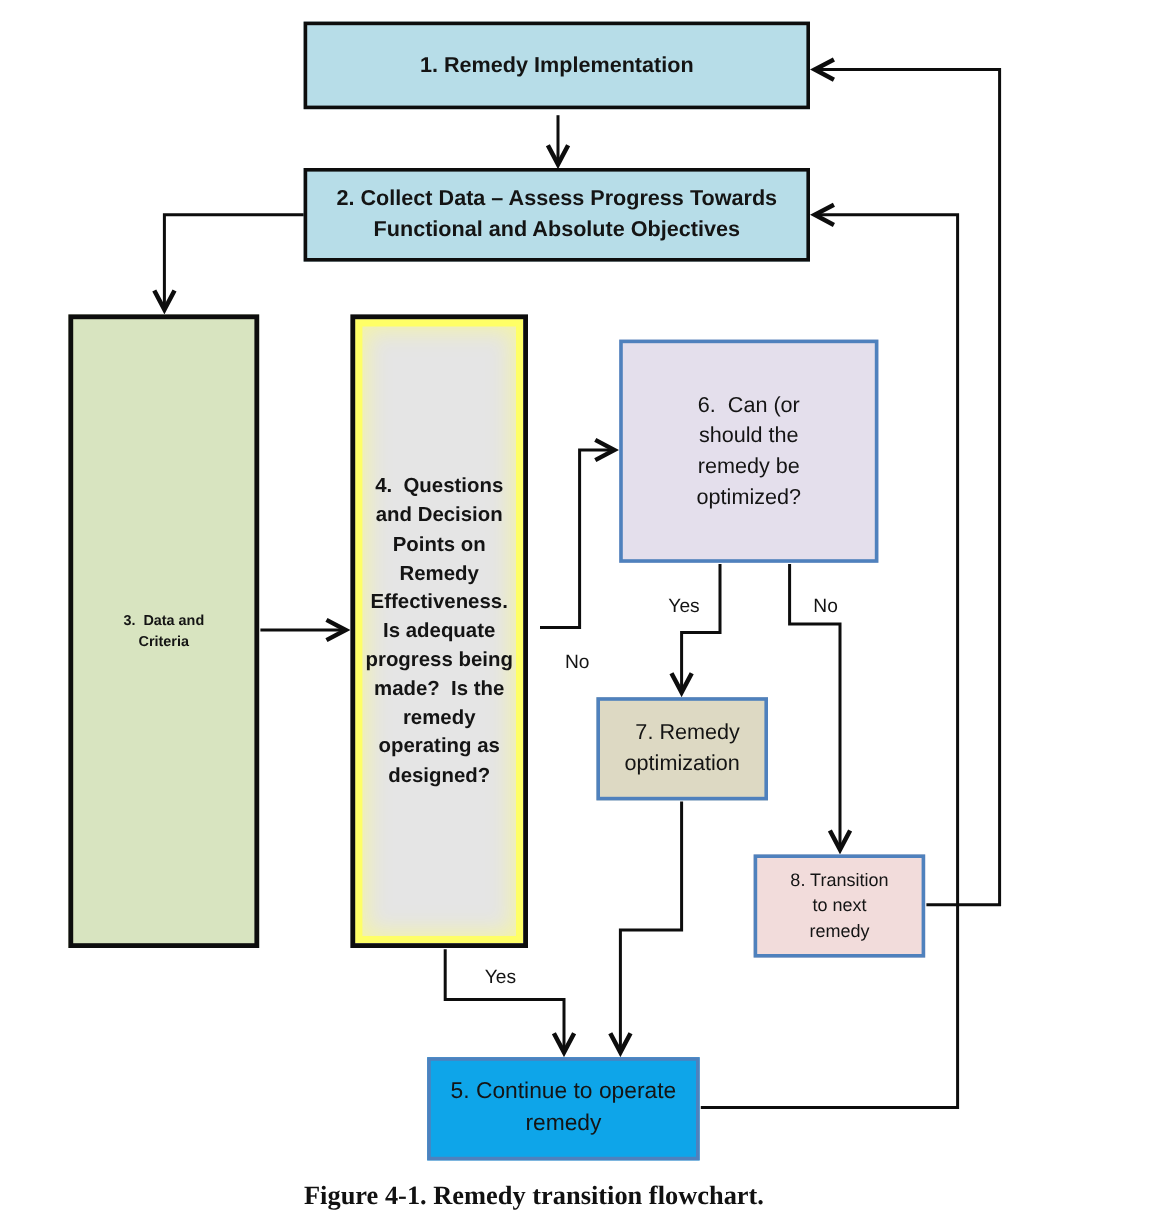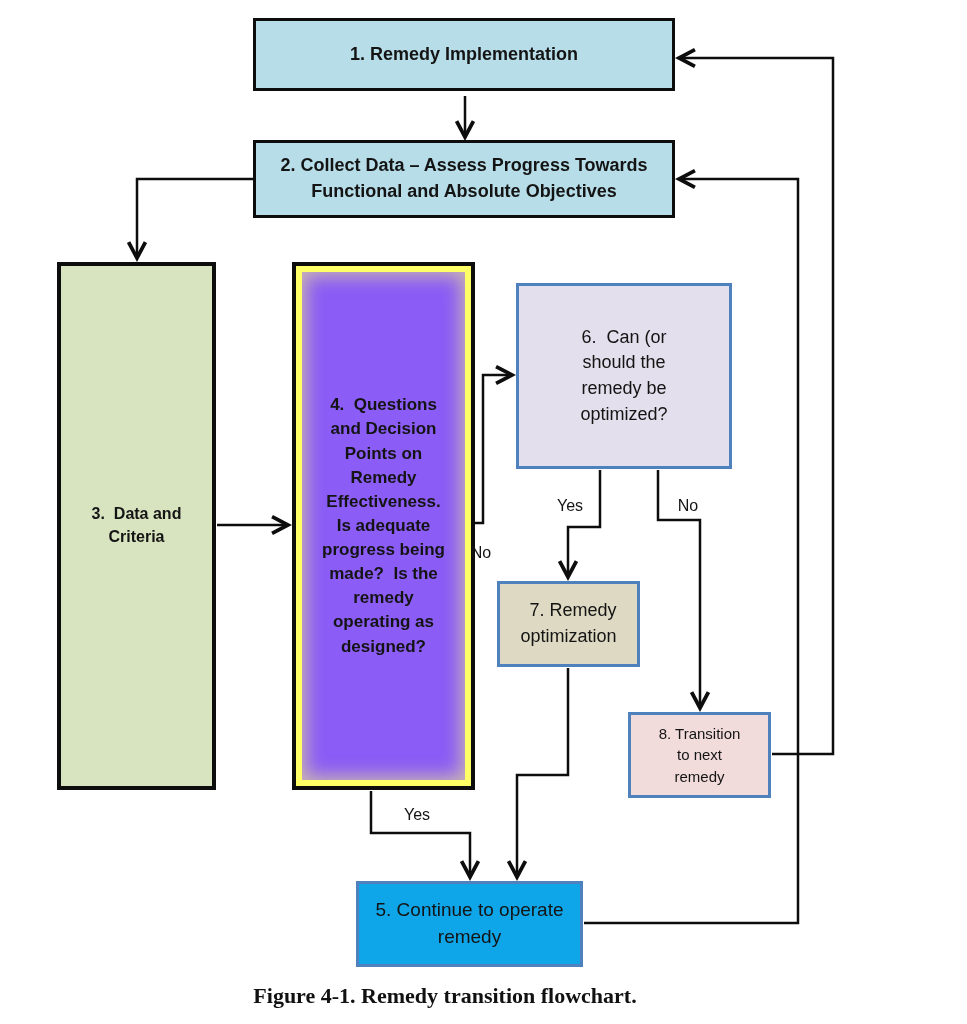--- a/index.html
+++ b/index.html
@@ -33,22 +33,22 @@
     white-space: pre-wrap;
     line-height: 1.42;
   }
   .black-border { border: 3px solid #0d0d0d; }
   .thick-black-border { border: 4px solid #0d0d0d; }
   .blue-border { border: 3px solid #4f81bd; }
   .bold-label { font-weight: 700; }
 
   #node-1 { left: 253px; top: 18px;  width: 422px; height: 73px;  background: #b7dde8; font-size: 18px; }
   #node-2 { left: 253px; top: 140px; width: 422px; height: 78px;  background: #b7dde8; font-size: 18px; }
-  #node-3 { left: 57px;  top: 262px; width: 159px; height: 528px; background: #d8e4c0; font-size: 16px; }
-  #node-4 { left: 292px; top: 262px; width: 183px; height: 528px; background: #8b5cf6; font-size: 17px;
+  #node-3 { left: 57px;  top: 262px; width: 159px; height: 528px; background: #d8e4c0; font-size: 12px; }
+  #node-4 { left: 292px; top: 262px; width: 148px; height: 528px; background: #e5e5e5; font-size: 17px;
             box-shadow: inset 0 0 0 6px #ffff66, inset 0 0 18px 10px rgba(255,255,120,0.55); }
   #node-6 { left: 516px; top: 283px; width: 216px; height: 186px; background: #e4dfec; font-size: 18px; }
   #node-7 { left: 497px; top: 581px; width: 143px; height: 86px;  background: #ddd9c3; font-size: 18px; text-align: right; }
   #node-8 { left: 628px; top: 712px; width: 143px; height: 86px;  background: #f2dcdb; font-size: 15px; }
   #node-5 { left: 356px; top: 881px; width: 227px; height: 86px;  background: #0ea5e9; font-size: 19px; }
 
   .edge-label {
     position: absolute;
     transform: translate(-50%, -50%);
     font-size: 16px;

